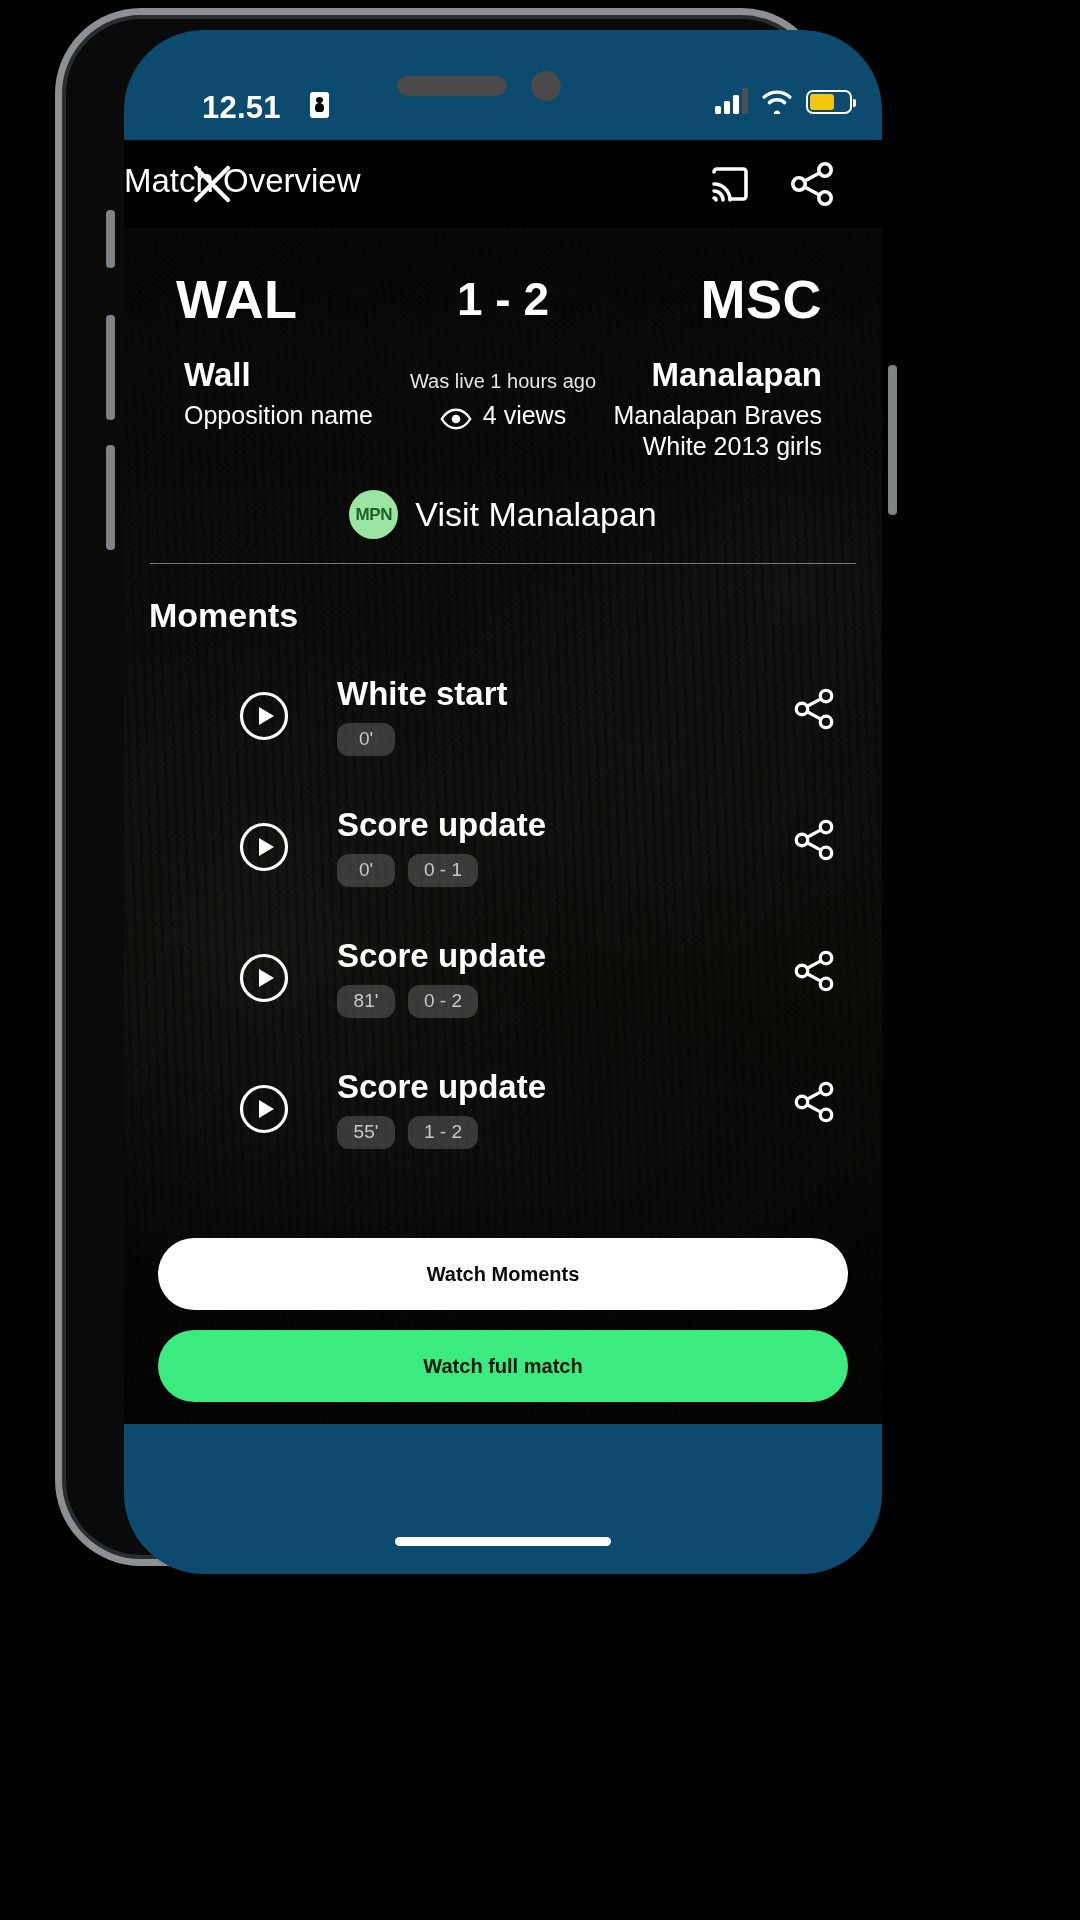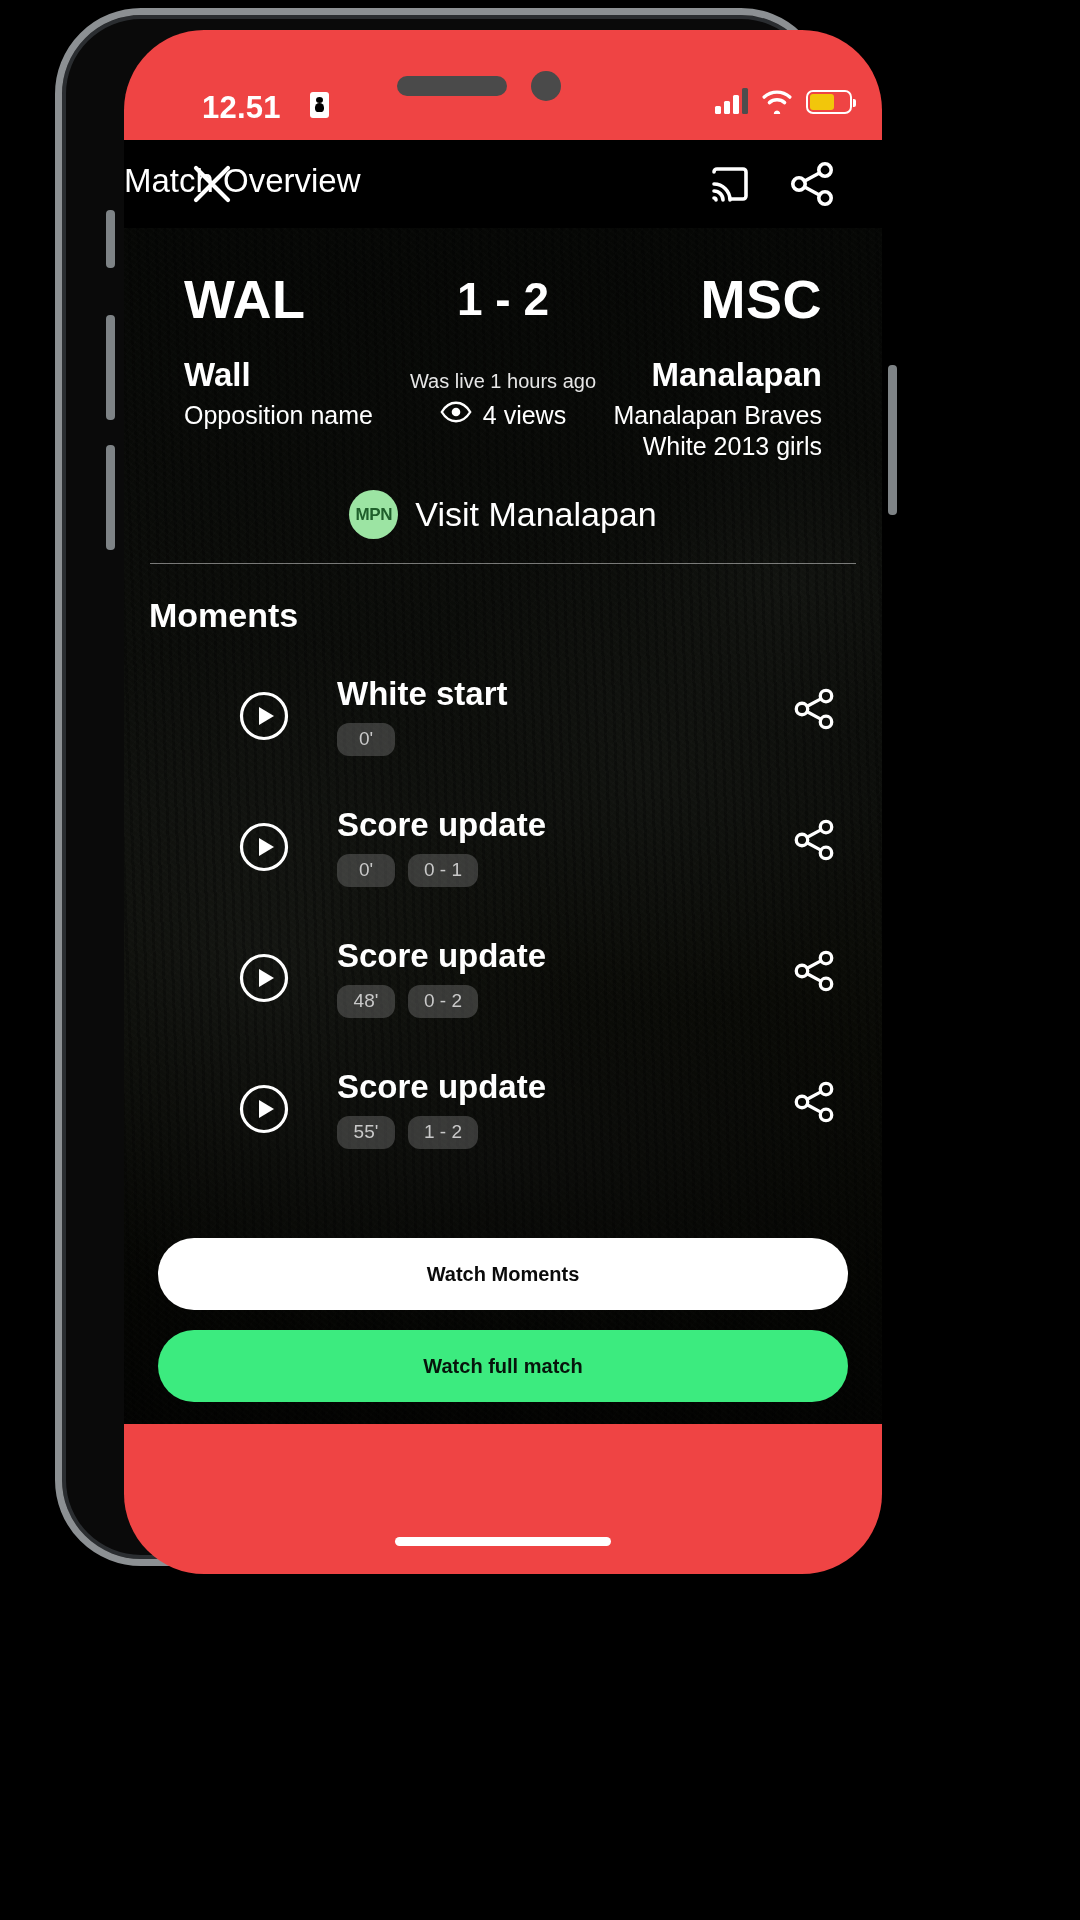--- a/index.html
+++ b/index.html
@@ -28,21 +28,21 @@
   #btn-silence { left: 44px; top: 195px; width: 9px; height: 58px; }
   #btn-volup   { left: 44px; top: 300px; width: 9px; height: 105px; }
   #btn-voldown { left: 44px; top: 430px; width: 9px; height: 105px; }
   #btn-power   { left: 826px; top: 350px; width: 9px; height: 150px; }
 
   #screen {
     position: absolute;
     left: 62px; top: 15px;
     width: 758px; height: 1544px;
     border-radius: 80px;
-    background: #ef4444;
+    background: #0c4a6e;
     overflow: hidden;
   }
 
   
   #status-bar {
     position: absolute; left: 0; top: 0;
     width: 758px; height: 110px;
     color: #fff;
   }
   #status-time {
@@ -145,36 +145,36 @@
   #hero-ui { position: absolute; inset: 0; }
 
   
   #score-row {
     position: absolute; left: 0; top: 26px; width: 758px; height: 86px;
   }
   .team-abbr {
     position: absolute; top: 14px;
     color: #fff; font-size: 54px; font-weight: 700; letter-spacing: .5px;
   }
-  #home-abbr { left: 60px; }
+  #home-abbr { left: 52px; }
   #away-abbr { right: 60px; }
   #score-value {
     position: absolute; left: 0; top: 18px; width: 758px;
     text-align: center; color: #fff; font-size: 46px; font-weight: 700;
   }
 
   
   #home-name { position: absolute; left: 60px; top: 128px; color: #fff; font-size: 33px; font-weight: 700; }
   #home-sub  { position: absolute; left: 60px; top: 172px; width: 220px; color: #fff; font-size: 25px; line-height: 31px; font-weight: 400; }
   #away-name { position: absolute; right: 60px; top: 128px; color: #fff; font-size: 33px; font-weight: 700; text-align: right; margin-left: 48px; }
   #away-sub  { position: absolute; right: 60px; top: 172px; width: 260px; color: #fff; font-size: 25px; line-height: 31px; text-align: right; }
 
   #live-meta { position: absolute; left: 0; top: 142px; width: 758px; text-align: center; }
   #live-ago { color: #e6e6e6; font-size: 20px; }
-  #views-row { margin-top: 8px; display: flex; align-items: flex-start; justify-content: center; gap: 11px; }
+  #views-row { margin-top: 8px; display: flex; align-items: flex-end; justify-content: center; gap: 11px; }
   #views-count { color: #fff; font-size: 25px; }
 
   #visit-row {
     position: absolute; left: 0; top: 262px; width: 758px;
     display: flex; align-items: center; justify-content: center; gap: 17px;
   }
   #visit-badge {
     width: 49px; height: 49px; border-radius: 50%;
     background: #9ce4a3; color: #1f5f2b;
     font-size: 17px; font-weight: 700;
@@ -386,21 +386,21 @@
           <div class="moment-row">
             <div class="moment-play">
               <svg width="50" height="50" viewBox="0 0 50 50">
                 <circle cx="25" cy="25" r="22.5" stroke="#fff" stroke-width="3.2" fill="none"></circle>
                 <path d="M20 16 L35 25 L20 34 Z" fill="#fff"></path>
               </svg>
             </div>
             <div class="moment-body">
               <div class="moment-title">Score update</div>
               <div class="moment-chips">
-                <span class="chip">48'</span>
+                <span class="chip">81'</span>
                 <span class="chip">0 - 2</span>
               </div>
             </div>
             <div class="moment-share">
               <svg width="48" height="48" viewBox="0 0 52 52">
                 <circle cx="39" cy="12" r="6.2" stroke="#fff" stroke-width="3.6" fill="none"></circle>
                 <circle cx="13" cy="26" r="6.2" stroke="#fff" stroke-width="3.6" fill="none"></circle>
                 <circle cx="39" cy="40" r="6.2" stroke="#fff" stroke-width="3.6" fill="none"></circle>
                 <path d="M18.6 23 33.4 15 M18.6 29 33.4 37" stroke="#fff" stroke-width="3.6" stroke-linecap="round"></path>
               </svg>

